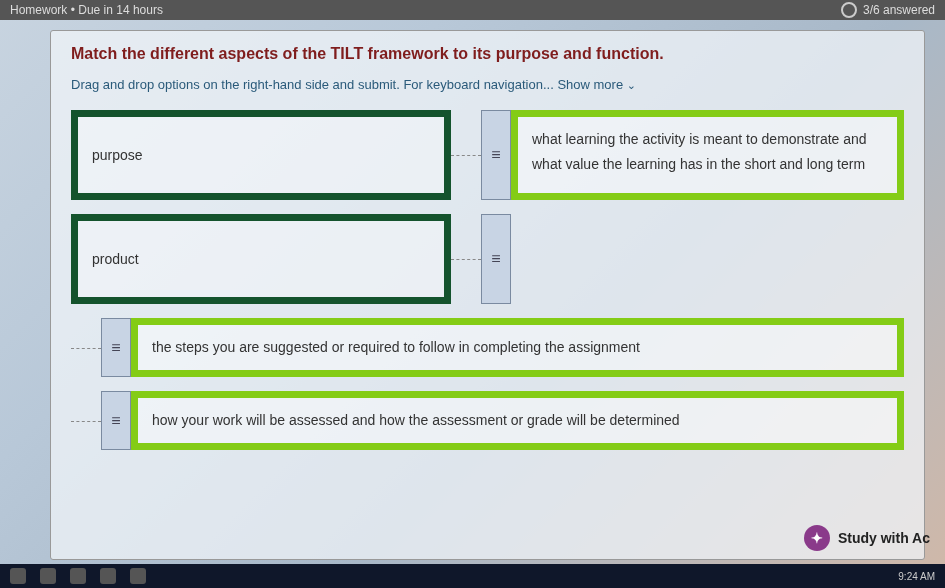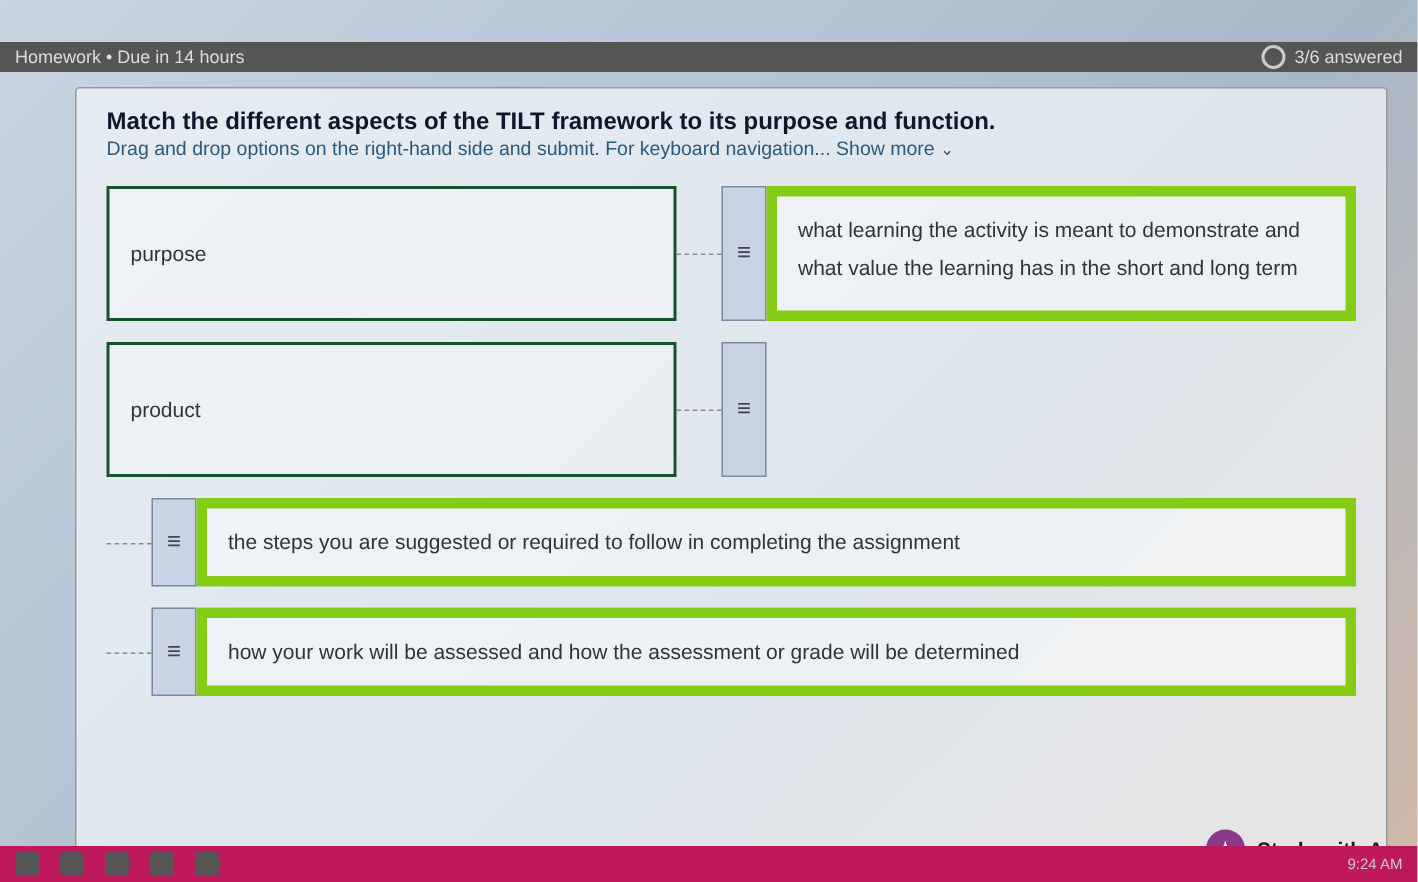--- a/index.html
+++ b/index.html
@@ -11,21 +11,20 @@
   }
   .topbar {
     background: #555;
     color: #ddd;
     font-size: 12px;
     padding: 4px 10px;
     display: flex;
     justify-content: space-between;
     align-items: center;
     height: 20px;
-    margin-top: 28px;
   }
   .topbar-right {
     display: flex;
     align-items: center;
     gap: 6px;
     justify-content: space-between;
   }
   .circle-outline {
     width: 16px; height: 16px;
     border: 2px solid #ccc;
@@ -36,21 +35,22 @@
     margin: 10px 20px 0 50px;
     border: 1px solid #999;
     border-radius: 3px;
     padding: 14px 20px 10px 20px;
     height: 530px;
     position: relative;
   }
   .question-title {
     font-size: 16px;
     font-weight: bold;
-    color: #0f172a;
+    color: #7f1d1d;
+    margin-bottom: 14px;
   }
   .instructions {
     font-size: 13px;
     color: #2a5a7a;
     margin-bottom: 18px;
   }
   .show-more {
     color: #2a5a7a;
     cursor: pointer;
   }
@@ -60,21 +60,21 @@
     flex-direction: column;
     gap: 14px;
   }
   .match-row {
     display: flex;
     align-items: stretch;
     gap: 0;
   }
   .left-box {
     flex: 0 0 380px;
-    border: 2px solid #14532d;
+    border: 7px solid #14532d;
     background: rgba(255,255,255,0.35);
     padding: 10px 14px;
     display: flex;
     align-items: center;
     font-size: 14px;
     color: #333;
     min-height: 90px;
   }
   .connector {
     flex: 0 0 30px;
@@ -133,21 +133,21 @@
     color: #fff;
     display: flex;
     align-items: center;
     justify-content: center;
     font-size: 14px;
   }
   .taskbar {
     position: absolute;
     left: 0; right: 0; bottom: 0;
     height: 24px;
-    background: #be185d;
+    background: #0f172a;
     display: flex;
     align-items: center;
     justify-content: flex-end;
     padding: 0 10px;
     color: #ccc;
     font-size: 10px;
   }
   .taskbar-left {
     position: absolute;
     left: 10px;

